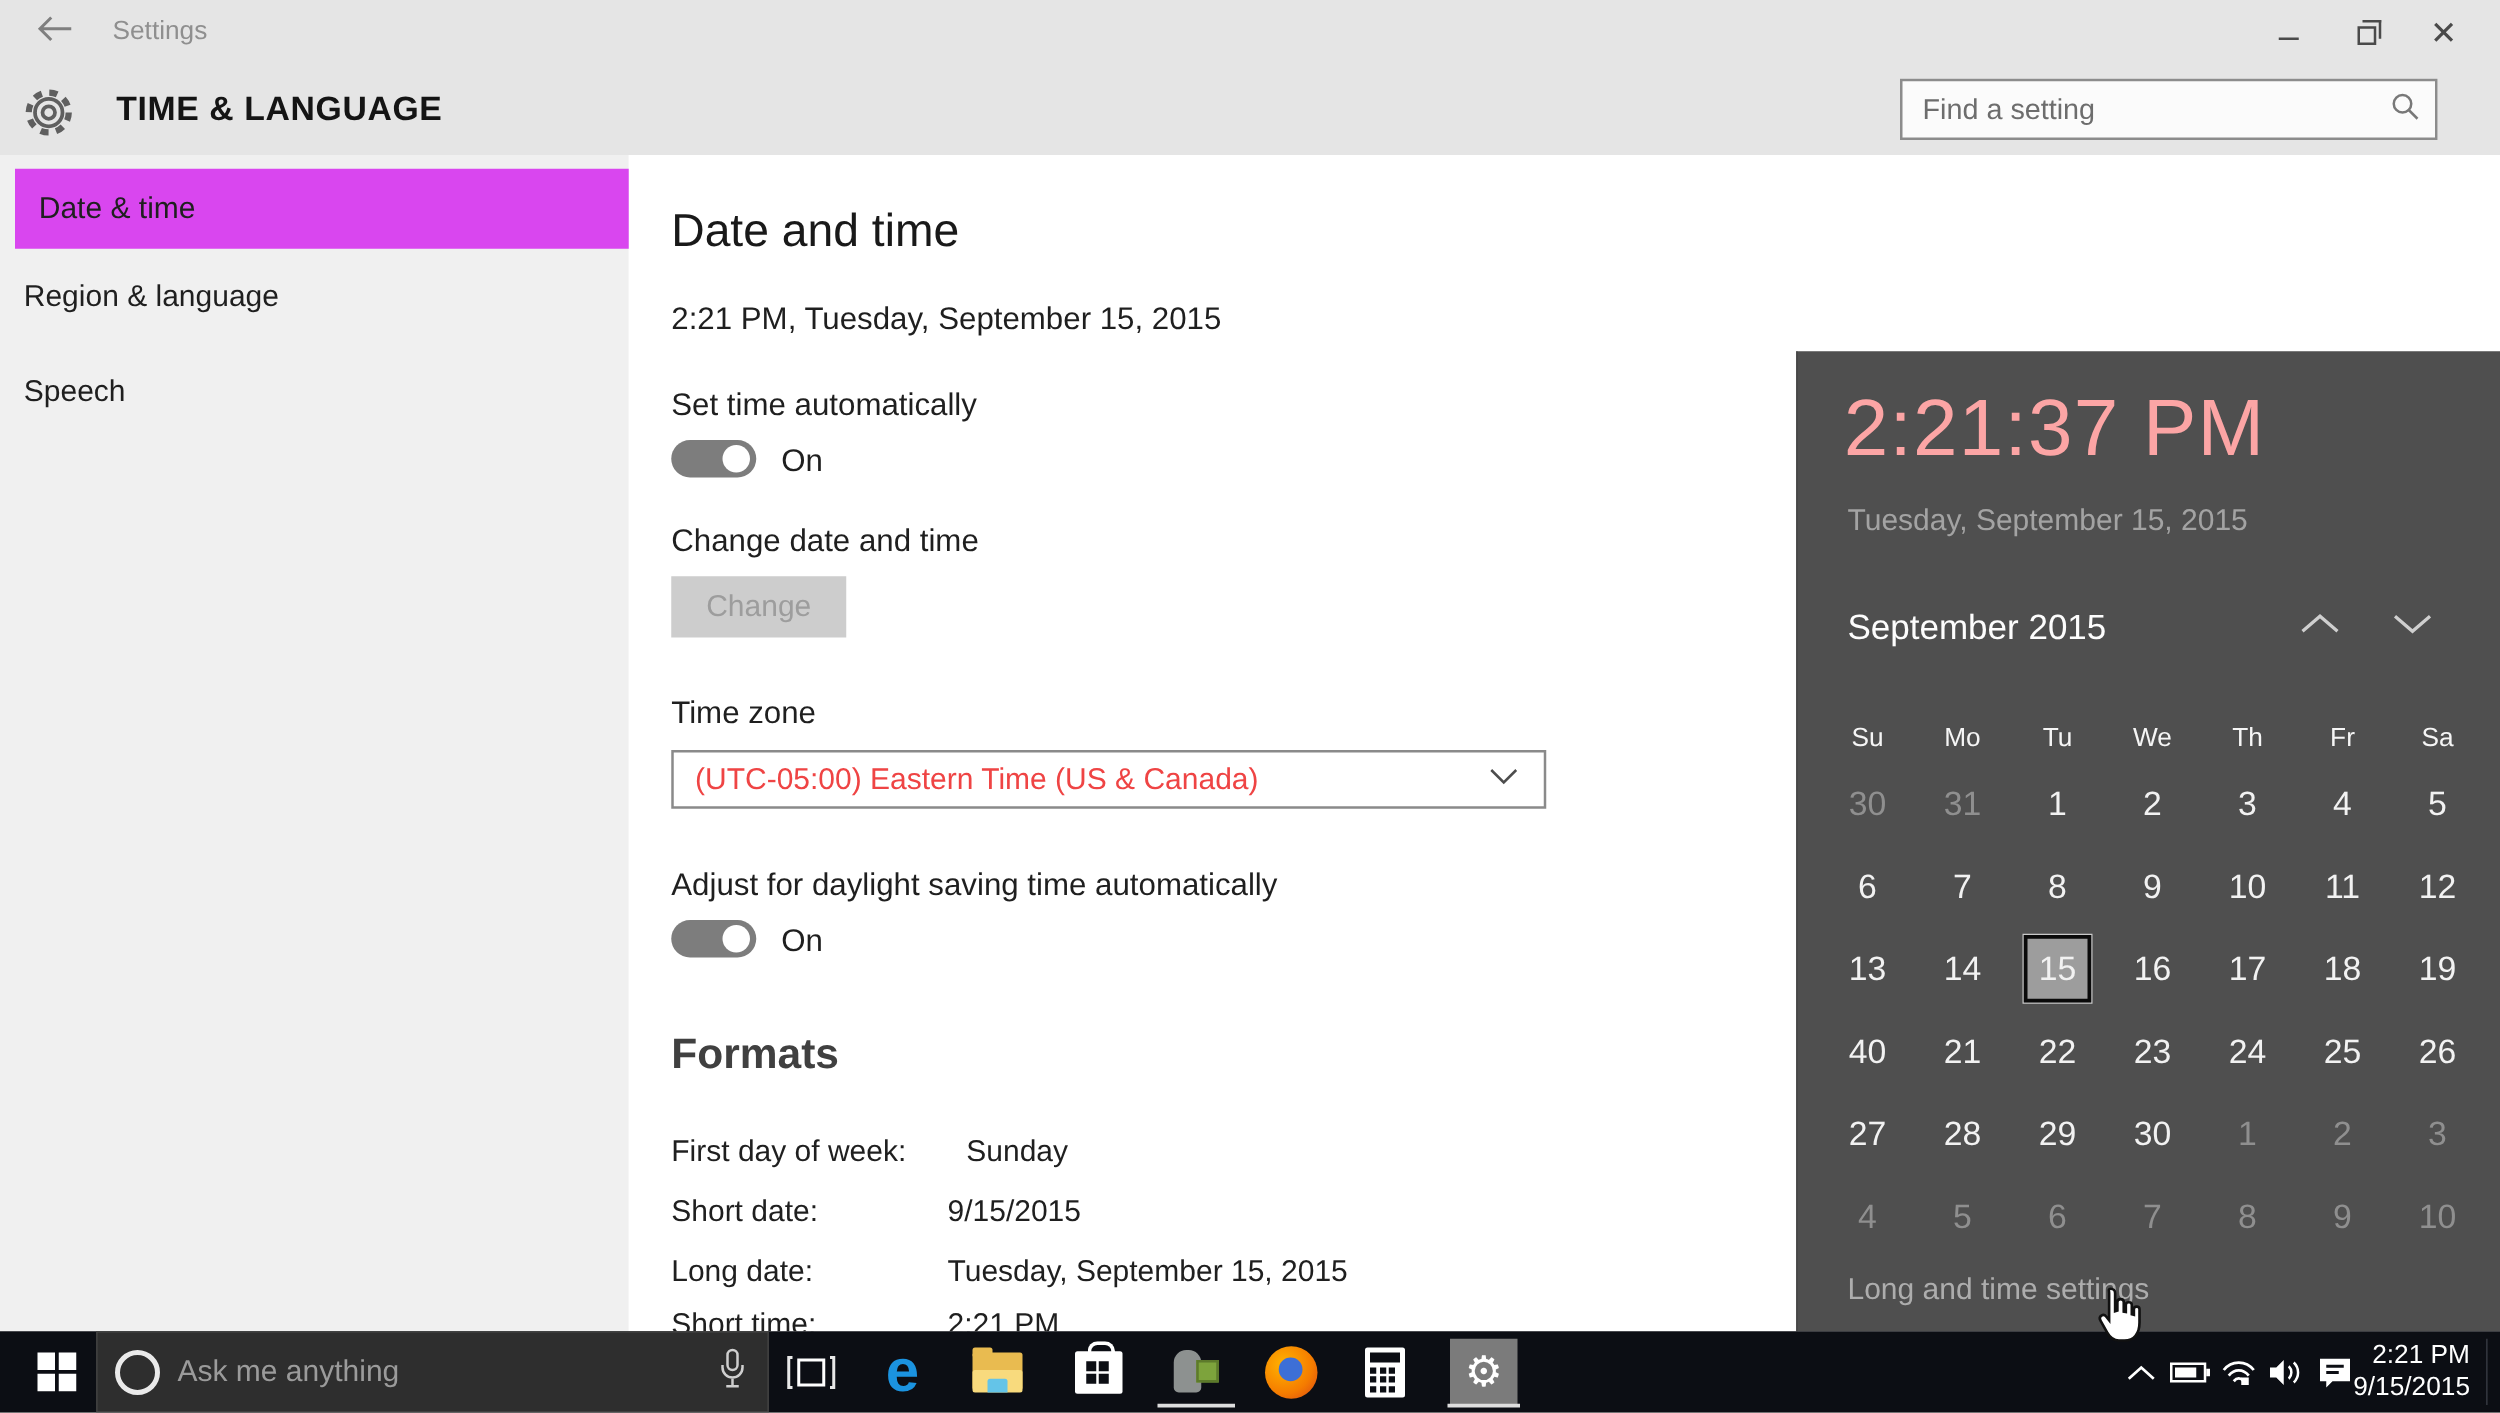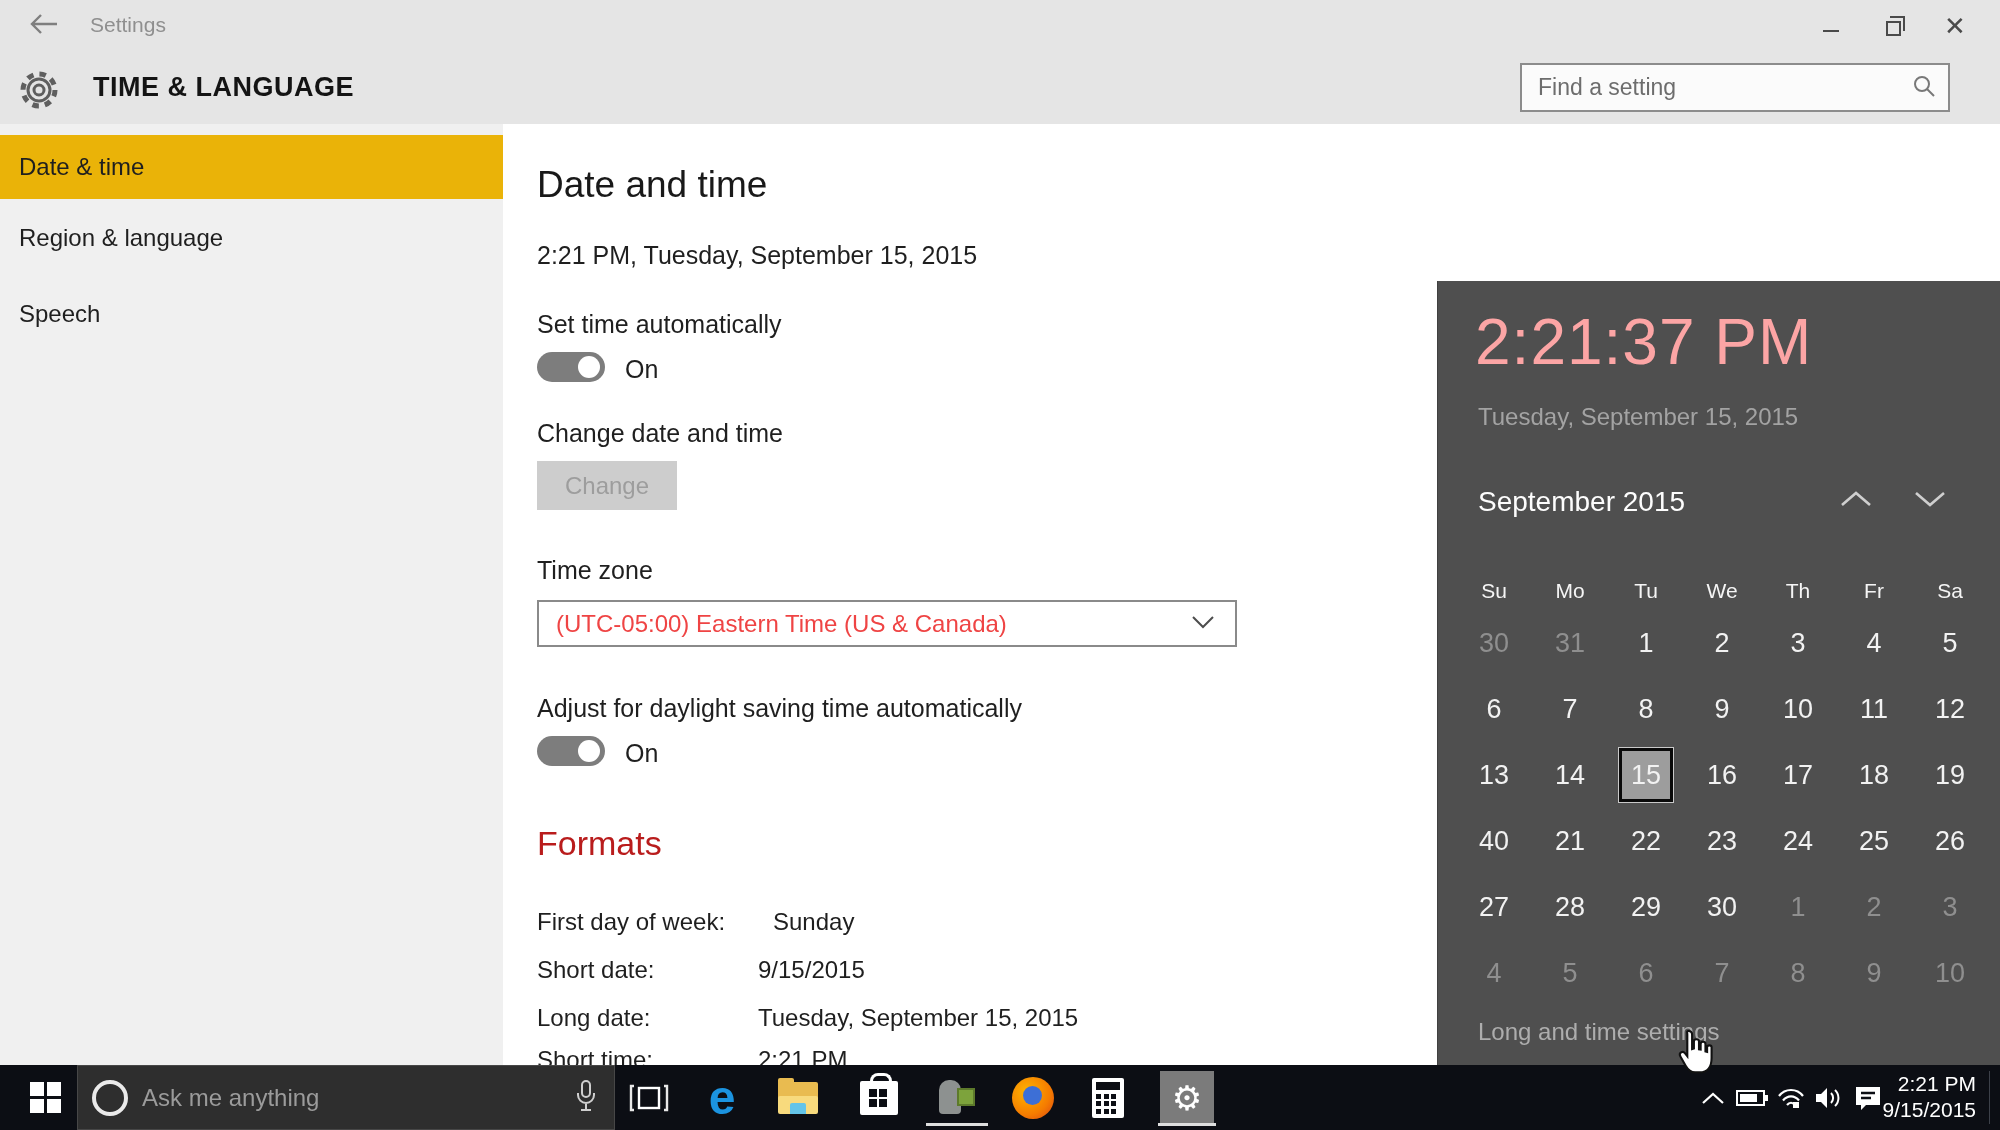--- a/index.html
+++ b/index.html
@@ -20,27 +20,27 @@
   .gear-outline { position:absolute; left:16px; top:67px; }
   .page-title { position:absolute; left:93px; top:72px; font-size:27px; font-weight:700; letter-spacing:0.5px; color:#141414; }
   .find-box { position:absolute; left:1520px; top:63px; width:430px; height:49px; background:#fbfbfb; border:2px solid #8c8c8c; display:flex; align-items:center; }
   .find-input { flex:1; border:none; outline:none; background:transparent; font-size:23px; color:#474747; padding-left:16px; font-family:inherit; }
   .find-input::placeholder { color:#6d6d6d; opacity:1; }
   .find-mag { margin-right:12px; }
 
   
   .sidebar { position:absolute; left:0; top:124px; width:503px; height:941px; background:#f0f0f0; }
   .side-item { position:absolute; left:0; width:503px; height:64px; font-size:24px; color:#1f1f1f; display:flex; align-items:center; padding-left:19px; cursor:default; }
-  .side-item.selected { background:#eab308; }
+  .side-item.selected { background:#d946ef;margin-left:12px; }
 
   
   .content { position:absolute; left:503px; top:124px; width:1497px; height:941px; background:#fff; overflow:hidden; }
   .content .abs { position:absolute; }
   .h1 { font-size:37px; font-weight:300; color:#191919; }
-  .h2 { font-size:34px; font-weight:400; color:#b91c1c; }
+  .h2 { font-size:34px; font-weight:700; color:#404040; }
   .body-text { font-size:25px; color:#1f1f1f; }
   .toggle { position:relative; width:68px; height:30px; border-radius:15px; background:#7d7d7d; cursor:default; }
   .toggle .knob { position:absolute; top:4px; left:41px; width:22px; height:22px; border-radius:50%; background:#ffffff; }
   .btn-disabled { width:140px; height:49px; background:#cdcdcd; color:#9d9d9d; font-size:24px; display:flex; align-items:center; justify-content:center; }
   .dropdown { width:700px; height:47px; border:2px solid #8a8a8a; background:#fff; display:flex; align-items:center; }
   .dropdown .dd-text { flex:1; padding-left:17px; font-size:24px; color:#ef4444; }
   .dropdown .dd-chev { margin-right:20px; }
   .fmt-label { font-size:24px; color:#1f1f1f; }
   .fmt-value { font-size:24px; color:#1f1f1f; }
 

